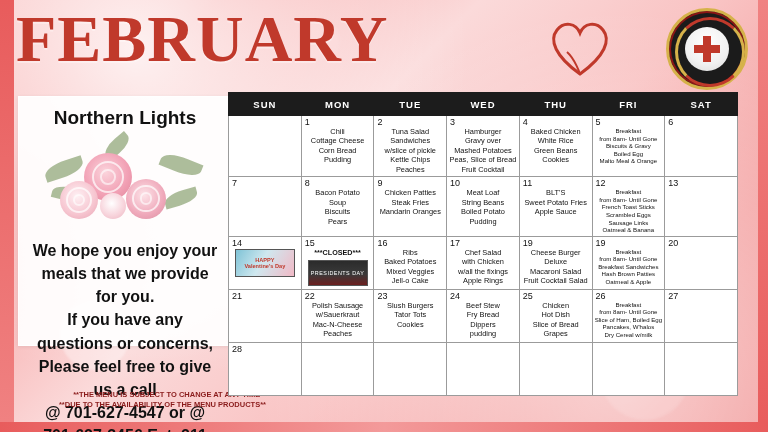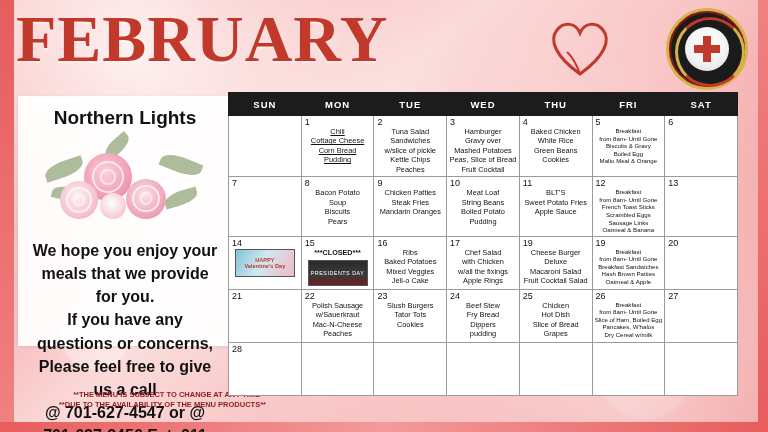--- a/index.html
+++ b/index.html
@@ -198,21 +198,21 @@
           <th>THU</th>
           <th>FRI</th>
           <th>SAT</th>
         </tr>
       </thead>
       <tbody id="calendar-body">
           <tr>
             <td></td>
             <td>
               <div class="daynum">1</div>
-              <div class="meal" style="white-space: pre-line; text-decoration: underline;">Chili
+              <div class="meal" style="white-space: pre-line;">Chili
 Cottage Cheese
 Corn Bread
 Pudding</div>
             </td>
             <td>
               <div class="daynum">2</div>
               <div class="meal" style="white-space: pre-line;">Tuna Salad
 Sandwiches
 w/slice of pickle
 Kettle Chips

